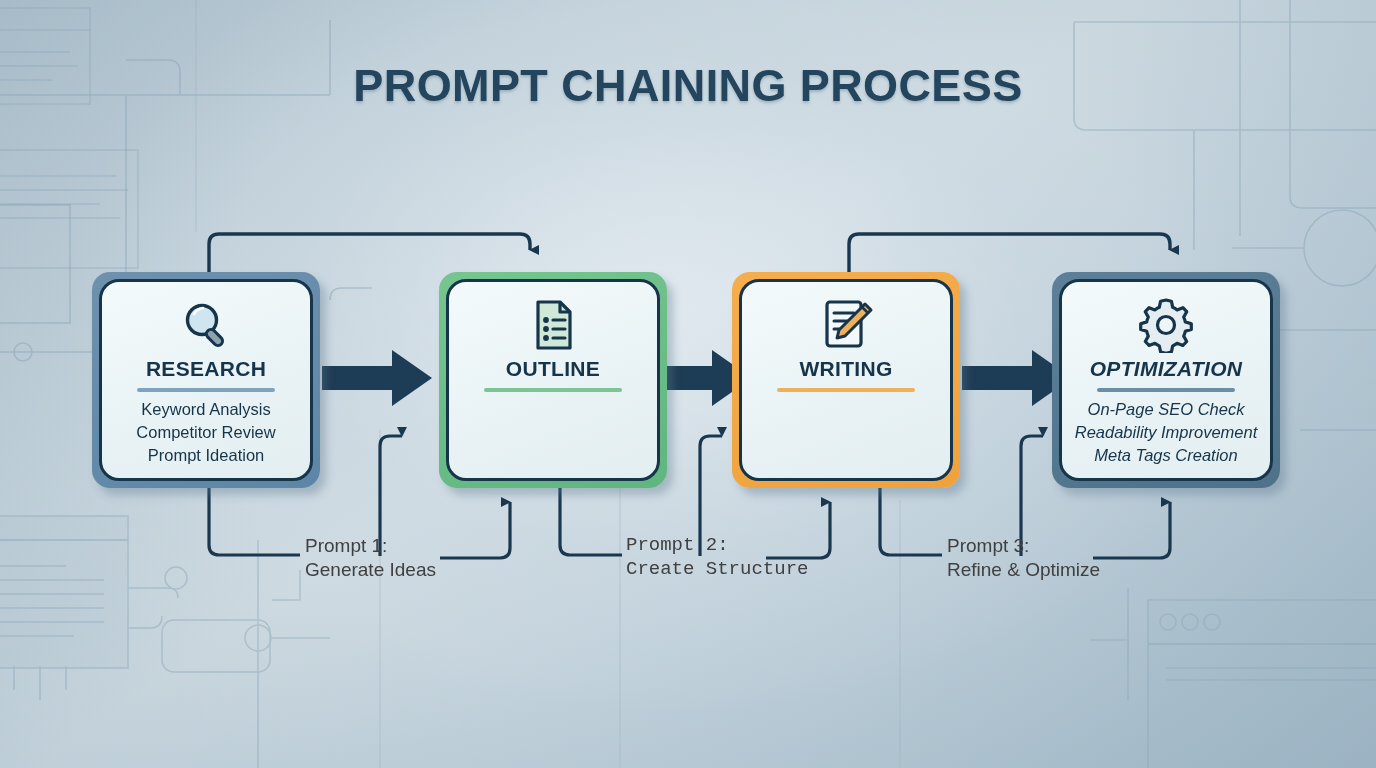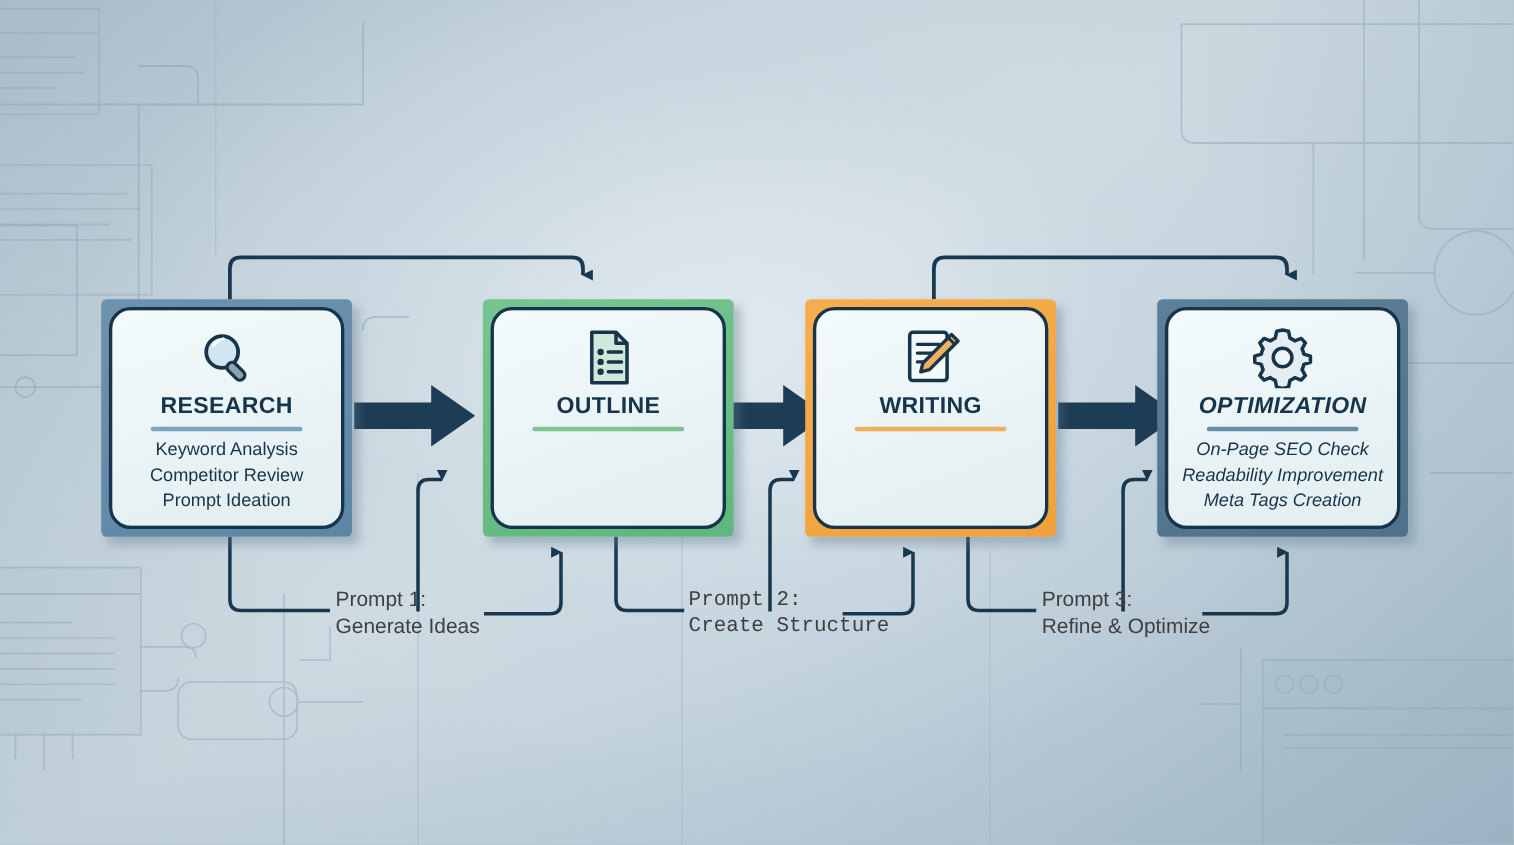--- a/index.html
+++ b/index.html
@@ -42,21 +42,21 @@
 
   
   #connectors { position:absolute; inset:0; z-index:4; }
 
   
   .card {
     position:absolute;
     top:272px;
     width:228px;
     height:216px;
-    border-radius:5px;
+    border-radius:18px;
     padding:7px;
     z-index:5;
     box-shadow:6px 7px 9px rgba(95,122,142,0.38);
   }
   .card-inner {
     width:100%; height:100%;
     border-radius:20px;
     border:3px solid #16344a;
     background:linear-gradient(160deg,#f4fafb 0%,#e9f3f5 55%,#e3eef1 100%);
     display:flex;
@@ -158,20 +158,21 @@
     <path d="M1090 640 H1128"></path>
   </g>
   <g stroke="#9db2c0" stroke-width="1.3" fill="none" opacity="0.4">
     <path d="M196 0 V232 M380 430 V768 M620 470 V768 M900 500 V768"></path>
   </g>
 </svg>
 
 <div id="vignette"></div>
 
 <div id="title-block">
+  <div class="tline">PROMPT CHAINING PROCESS</div>
 </div>
 
 <svg id="connectors" viewBox="0 0 1376 768" width="1376" height="768">
   <defs>
     <marker id="arrowDown" markerWidth="12" markerHeight="12" refX="5" refY="9" orient="auto" markerUnits="userSpaceOnUse">
       <path d="M0 0 L10 0 L5 10 Z" fill="#19384f"></path>
     </marker>
     <marker id="arrowUp" markerWidth="12" markerHeight="12" refX="5" refY="9" orient="auto" markerUnits="userSpaceOnUse">
       <path d="M0 0 L10 0 L5 10 Z" fill="#19384f"></path>
     </marker>

